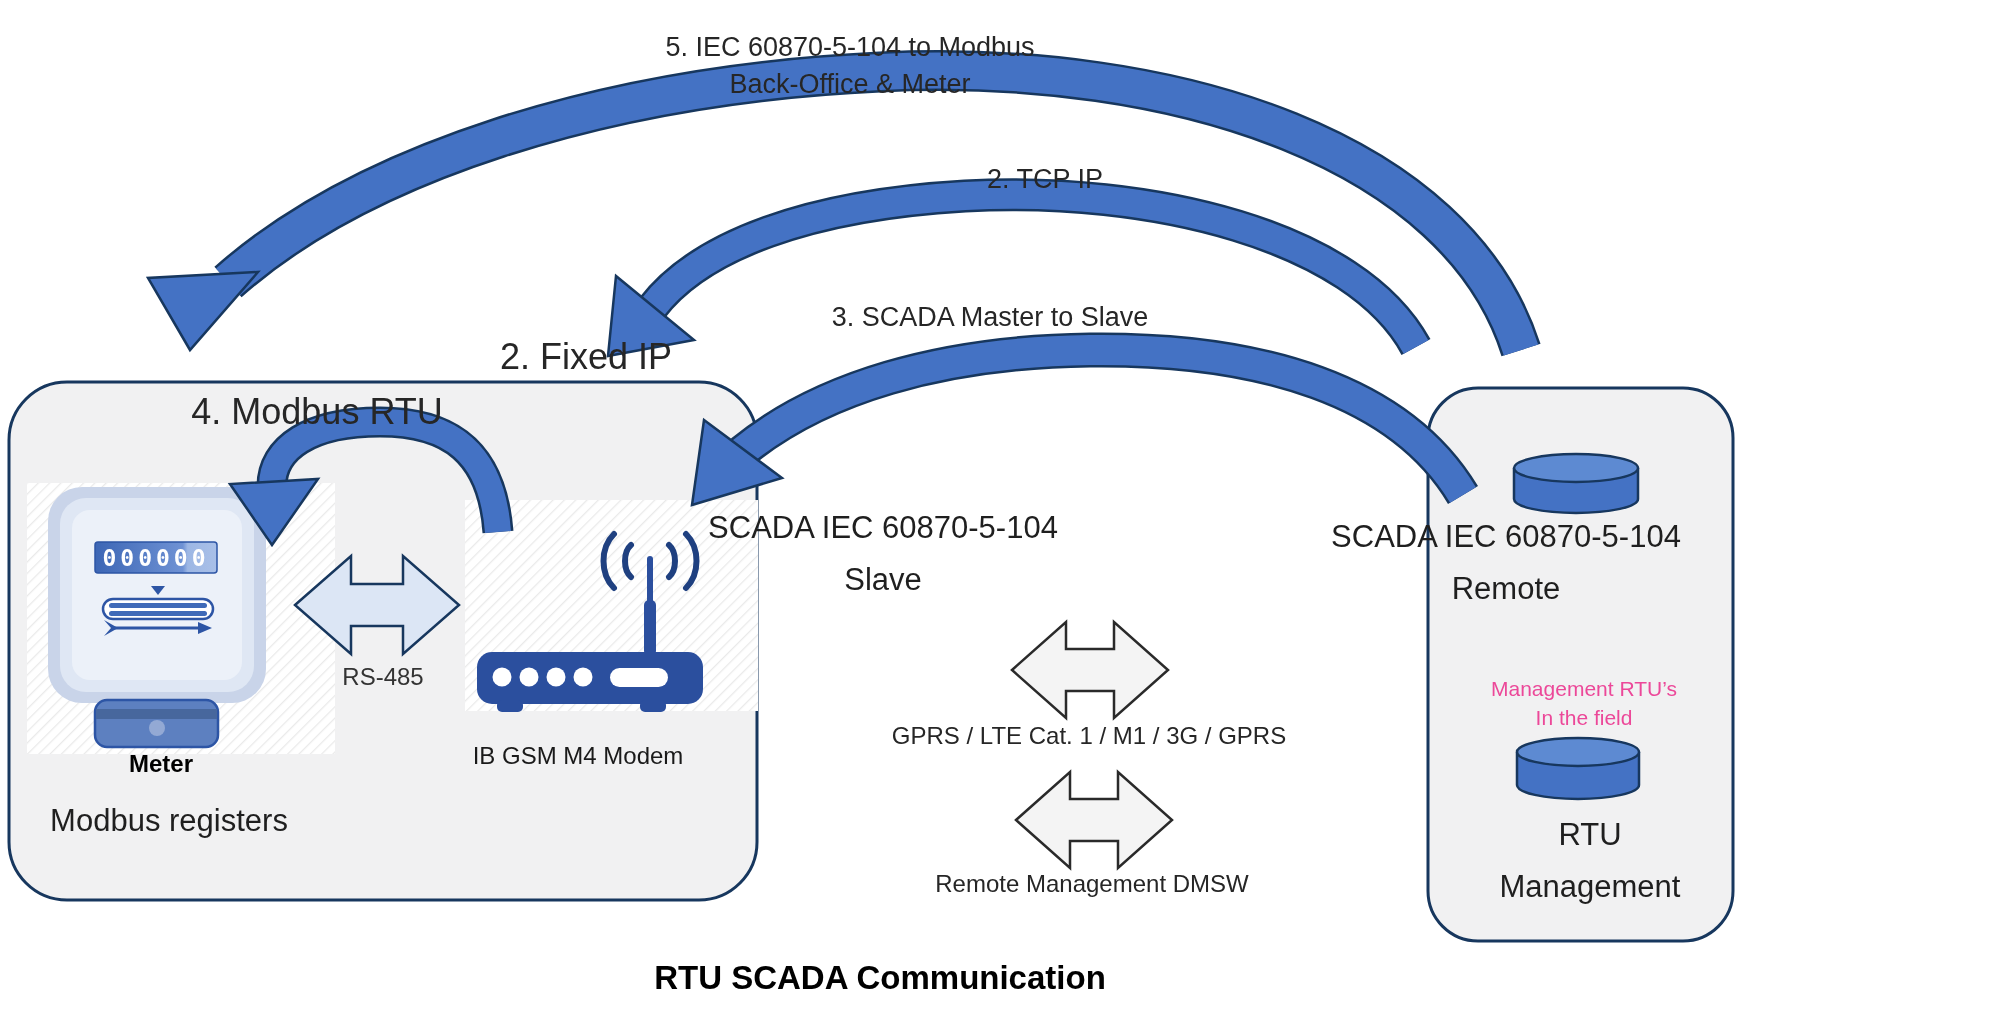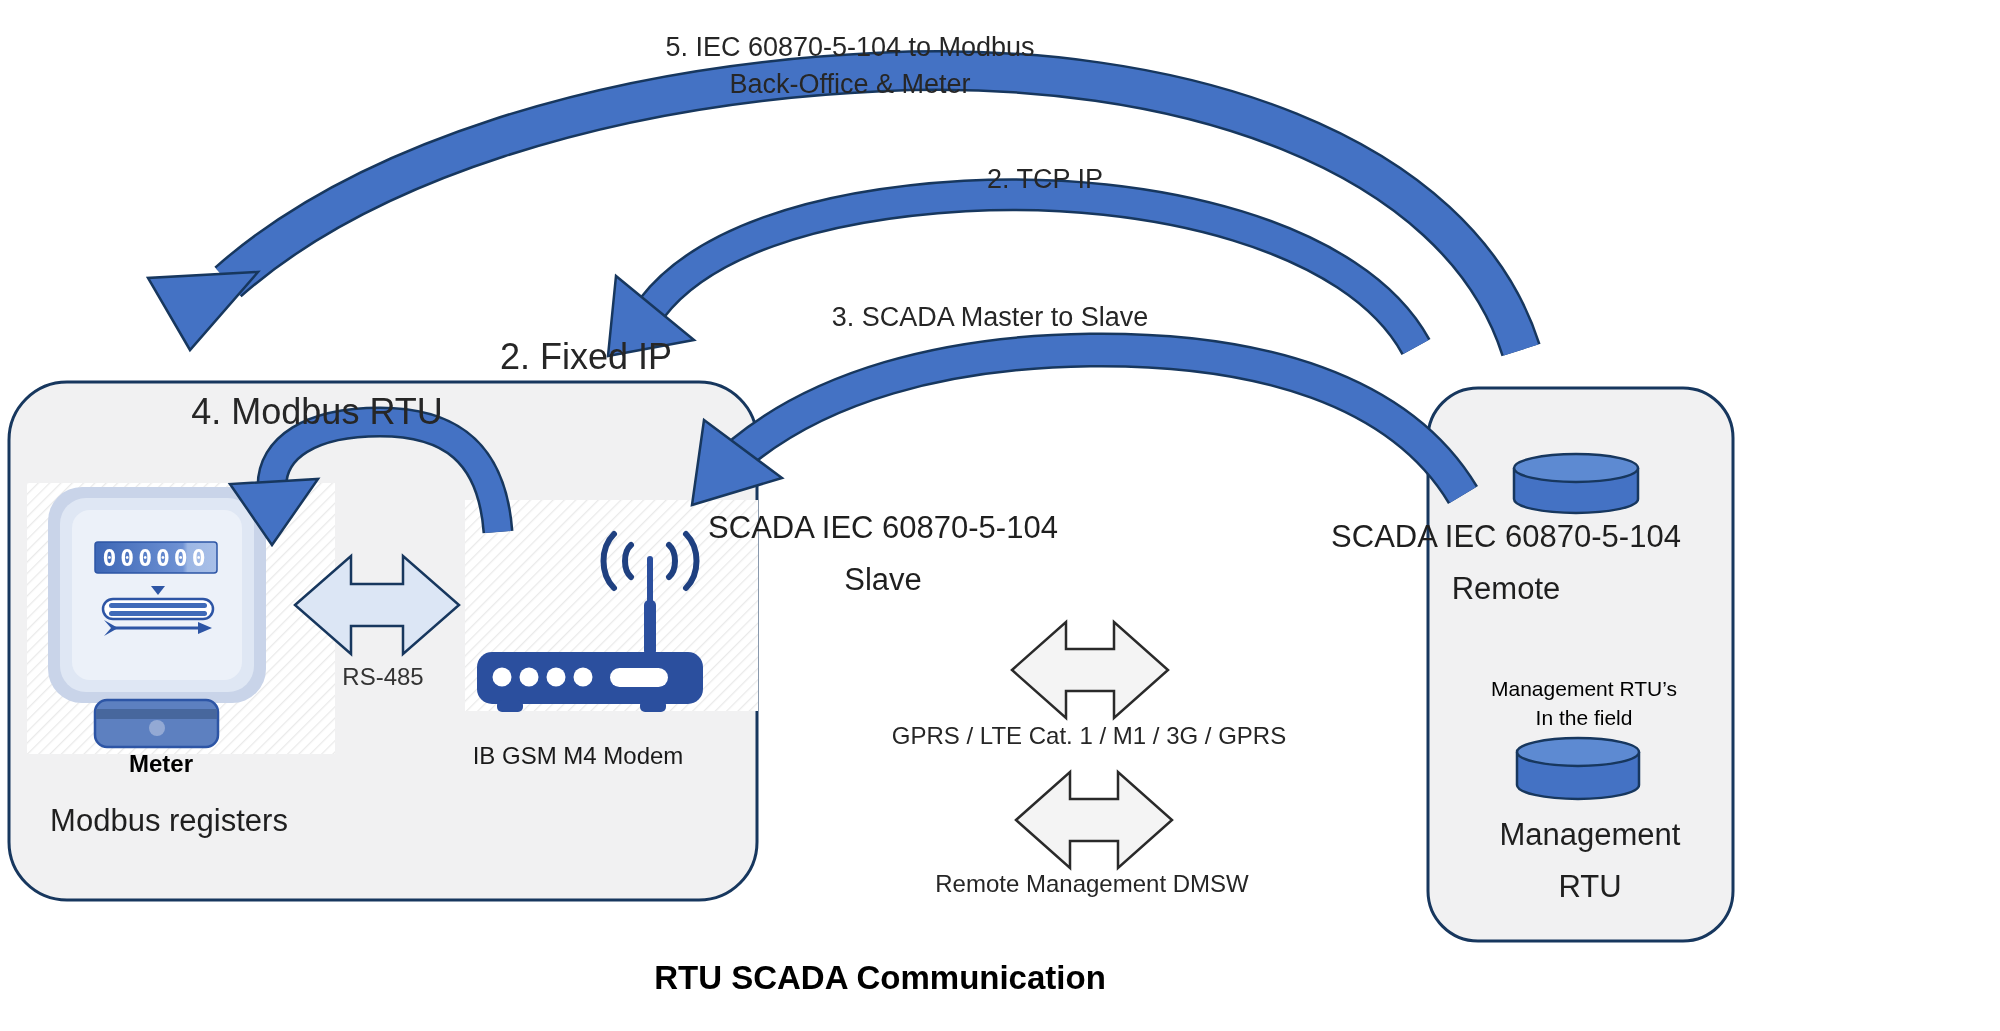--- a/index.html
+++ b/index.html
@@ -160,25 +160,25 @@
 
   <div class="lbl f25" style="left:889px;top:720px;width:400px;">GPRS / LTE Cat. 1 / M1 / 3G / GPRS</div>
 
   <div class="lbl f25" style="left:892px;top:868px;width:400px;">Remote Management DMSW</div>
 
   <div class="lbl f31" style="left:1306px;top:511px;width:400px;">
     <div>SCADA IEC 60870-5-104</div>
     <div>Remote</div>
   </div>
 
-  <div class="lbl f21" style="left:1434px;top:674px;width:300px;color:#000000;">
+  <div class="lbl f21" style="left:1434px;top:674px;width:300px;color:#ec4899;">
     <div>Management RTU’s</div>
     <div>In the field</div>
   </div>
 
   <div class="lbl f31" style="left:1440px;top:809px;width:300px;">
+    <div>RTU</div>
     <div>Management</div>
-    <div>RTU</div>
   </div>
 
   <div class="lbl title" style="left:630px;top:958px;width:500px;">RTU SCADA Communication</div>
 
 </div>
 
 </body></html>

